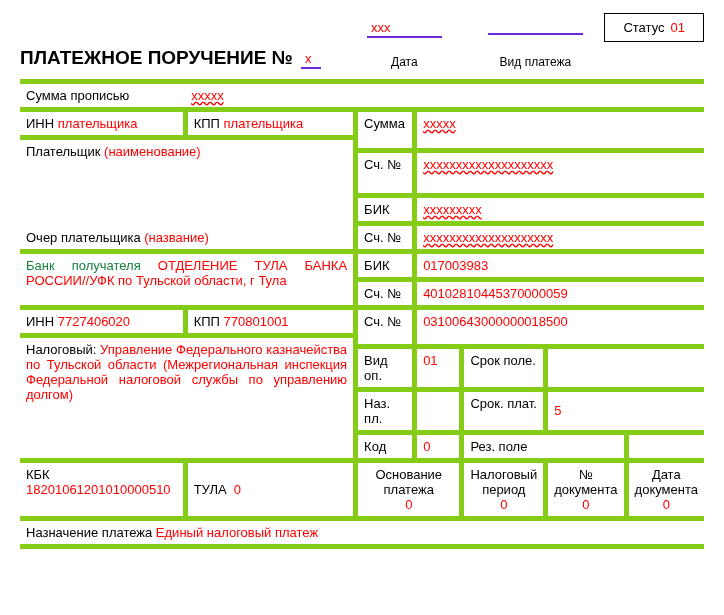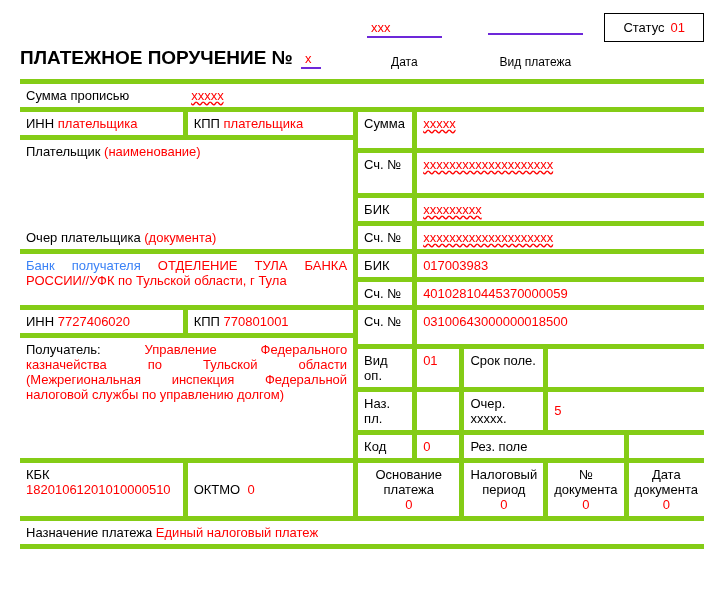--- a/index.html
+++ b/index.html
@@ -142,37 +142,37 @@
 <tr>
   <td class="padcell nobot" style="height:45px;">Сч. №</td>
   <td class="padcell noright nobot" colspan="4">
     <span class="red wavy">хххххххххххххххххххх</span>
   </td>
 </tr>
 
 <tr>
   <td class="padcell notop noleft" colspan="2" rowspan="2" style="vertical-align:bottom;">
     <span>Очер плательщика</span>
-    <span class="red italic">(документа)</span>
+    <span class="red italic">(название)</span>
   </td>
   <td class="padcell">БИК</td>
   <td class="padcell noright" colspan="4">
     <span class="red wavy">ххххххххх</span>
   </td>
 </tr>
 <tr>
   <td class="padcell nobot">Сч. №</td>
   <td class="padcell noright nobot" colspan="4">
     <span class="red wavy">хххххххххххххххххххх</span>
   </td>
 </tr>
 
 <tr>
   <td class="padcell red noleft justify" colspan="2" rowspan="2">
-    <span style="color:#3b82f6">Банк получателя</span>
+    <span style="color:#15803d">Банк получателя</span>
     <span>ОТДЕЛЕНИЕ ТУЛА БАНКА РОССИИ//УФК по Тульской области, г Тула</span>
   </td>
   <td class="padcell">БИК</td>
   <td class="padcell noright red" colspan="4">017003983</td>
 </tr>
 <tr>
   <td class="padcell nobot">Сч. №</td>
   <td class="padcell noright red nobot" colspan="4">40102810445370000059</td>
 </tr>
 
@@ -184,52 +184,52 @@
   <td class="padcell">
     <span>КПП</span>
     <span class="red">770801001</span>
   </td>
   <td class="padcell nobot">Сч. №</td>
   <td class="padcell noright red nobot" colspan="4">03100643000000018500</td>
 </tr>
 
 <tr>
   <td class="padcell nobot noleft justify" colspan="2" rowspan="4">
-    <span>Получатель:</span>
+    <span>Налоговый:</span>
     <span class="red">Управление Федерального казначейства по Тульской области (Межрегиональная инспекция Федеральной налоговой службы по управлению долгом)</span>
   </td>
   <td class="padcell notop"></td>
   <td class="padcell notop noright" colspan="4"></td>
 </tr>
 <tr>
   <td class="padcell">Вид оп.</td>
   <td class="padcell red">01</td>
   <td class="padcell">Срок поле.</td>
   <td class="padcell noright" colspan="2"></td>
 </tr>
 <tr>
   <td class="padcell">Наз. пл.</td>
   <td class="padcell"></td>
-  <td class="padcell">Очер. ххххх.</td>
+  <td class="padcell">Срок. плат.</td>
   <td class="padcell noright red" colspan="2" style="vertical-align:middle;">5</td>
 </tr>
 <tr>
   <td class="padcell">Код</td>
   <td class="padcell red">0</td>
   <td class="padcell" colspan="2">Рез. поле</td>
   <td class="padcell noright"></td>
 </tr>
 
 <tr>
   <td class="padcell noleft">
     <span>КБК</span><br>
     <span class="red">18201061201010000510</span>
   </td>
   <td class="padcell" style="vertical-align:middle;">
-    <span>ОКТМО</span>&nbsp;
+    <span>ТУЛА</span>&nbsp;
     <span class="red">0</span>
   </td>
   <td class="padcell center" colspan="2">
     <span>Основание платежа</span><br>
     <span class="red">0</span>
   </td>
   <td class="padcell center">
     <span>Налоговый период</span><br>
     <span class="red">0</span>
   </td>

